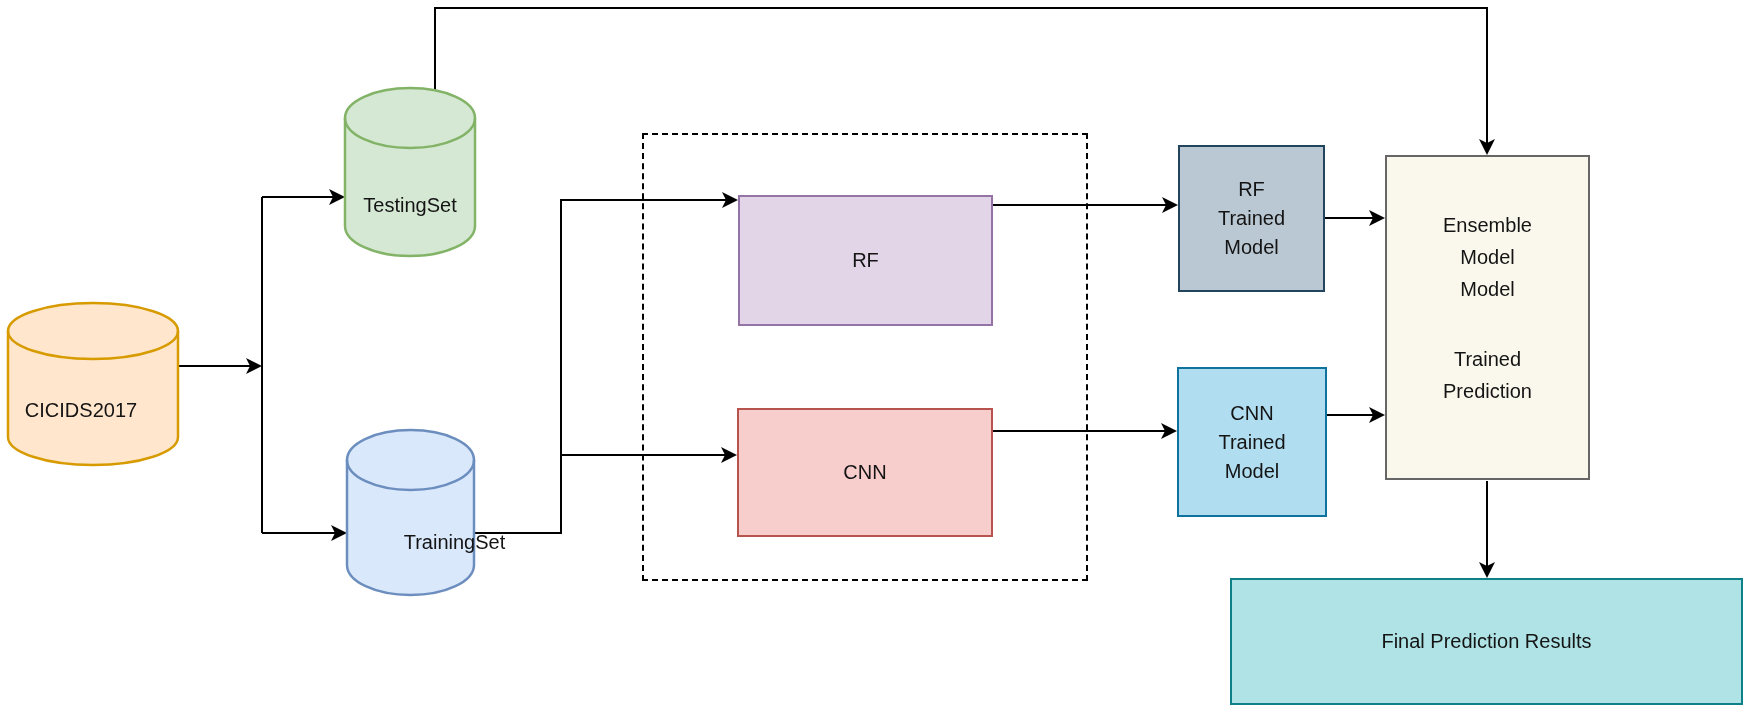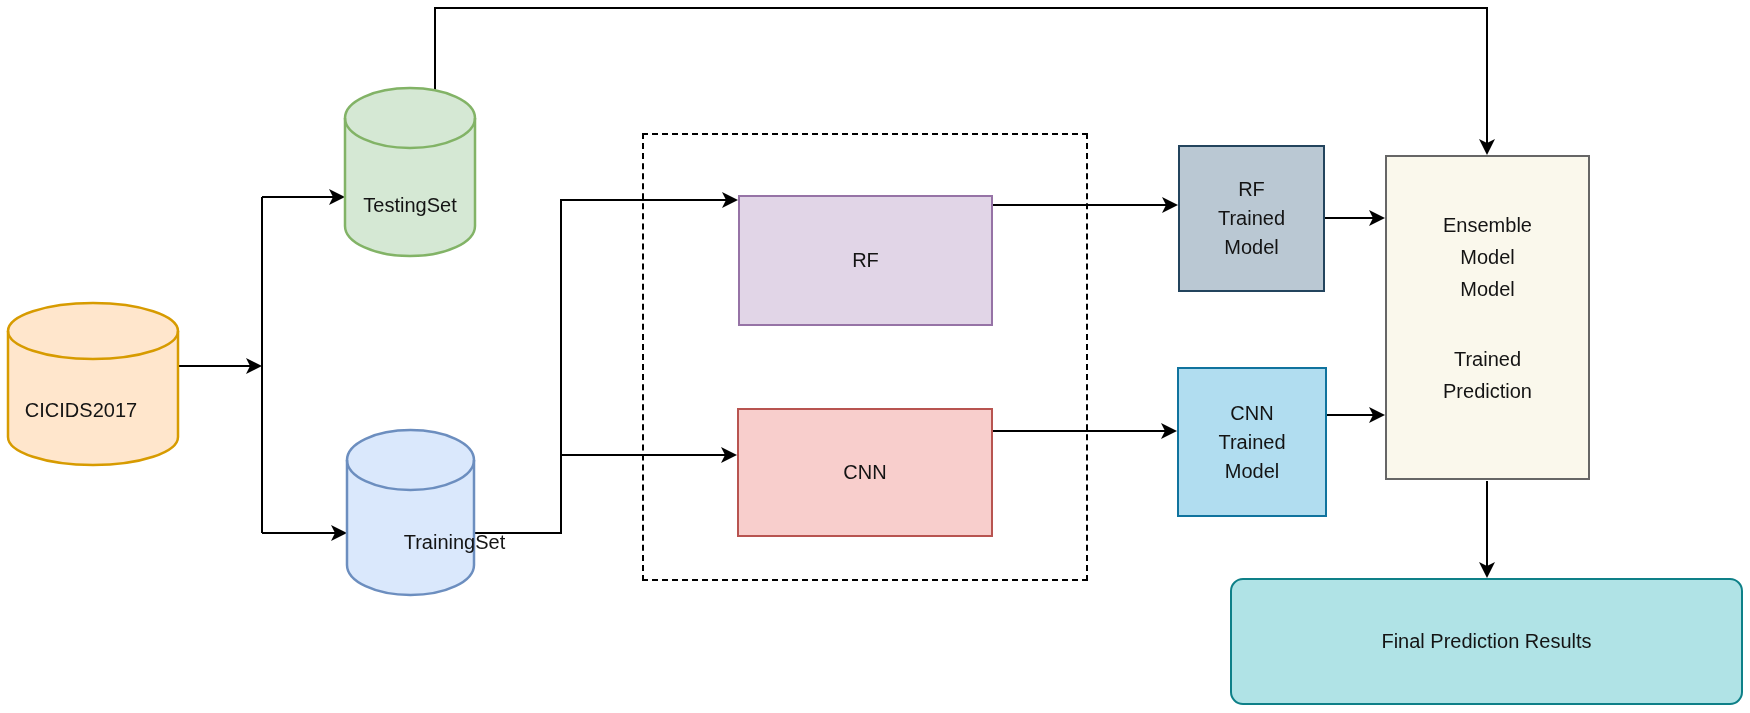--- a/index.html
+++ b/index.html
@@ -20,21 +20,21 @@
   .dashed-group {
     position:absolute; box-sizing:border-box; border:2px dashed #000;
     left:642px; top:133px; width:446px; height:448px;
   }
   .rf-box        { left:738px;  top:195px; width:255px; height:131px; }
   .cnn-box       { left:737px;  top:408px; width:256px; height:129px; }
   .rf-tm-box     { left:1178px; top:145px; width:147px; height:147px; }
   .cnn-tm-box    { left:1177px; top:367px; width:150px; height:150px; }
   .ensemble-box  { left:1385px; top:155px; width:205px; height:325px;
                    justify-content:flex-start; padding-top:52px; line-height:32px; }
-  .final-box     { left:1230px; top:578px; width:513px; height:127px;border-radius:13px; }
+  .final-box     { left:1230px; top:578px; width:513px; height:127px; }
   .cicids-label   { left:8px;   top:360px; width:146px; height:100px; }
   .testing-label  { left:345px; top:160px; width:130px; height:90px; }
   .training-label { left:347px; top:497px; width:127px; height:90px;margin-left:44px; }
   .spacer { height:38px; }
 </style>
 </head>
 <body>
 
 <div class="canvas">
 

